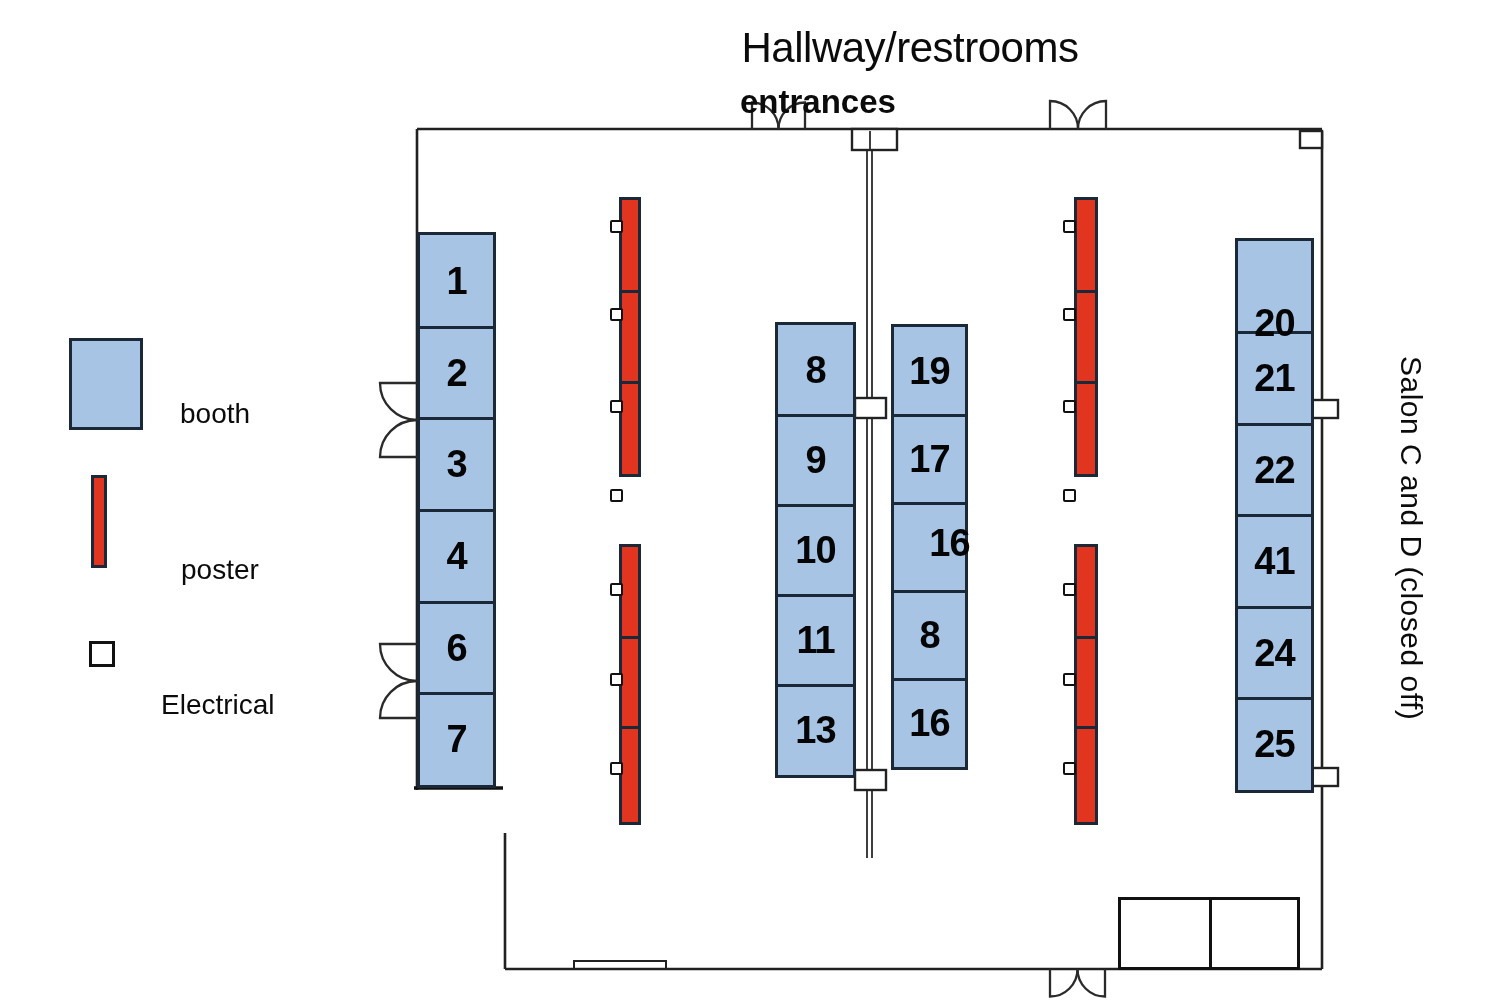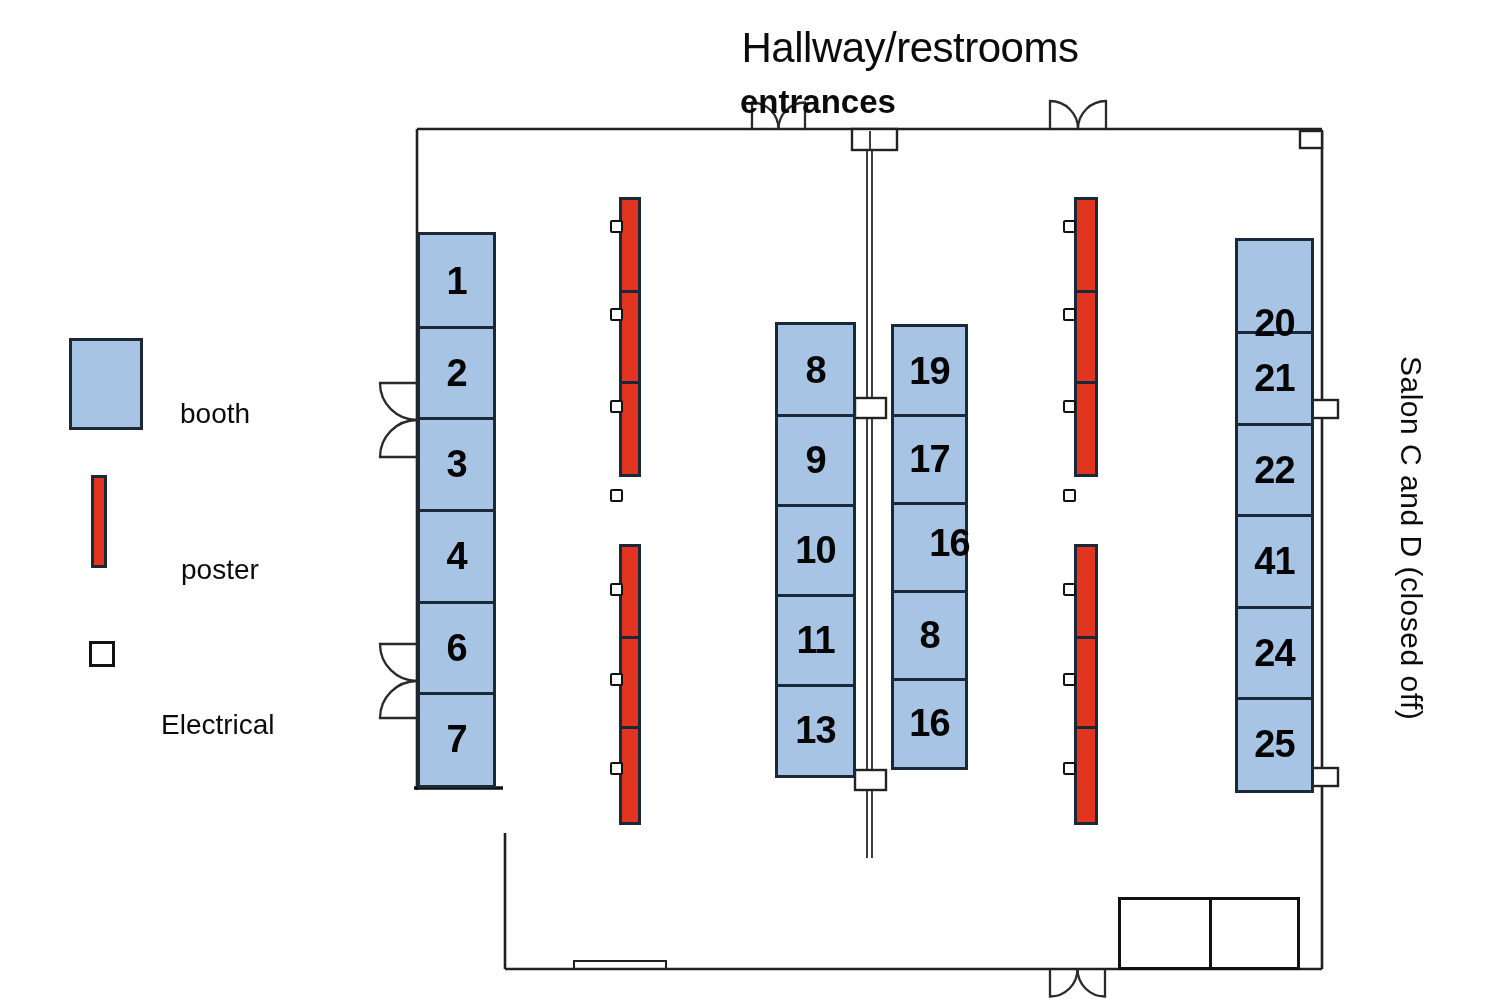--- a/index.html
+++ b/index.html
@@ -42,21 +42,21 @@
   .tables-divider { position:absolute; left:88px; top:-3px; bottom:-3px; width:3px; background:#111111; }
   .legend-swatch-booth { left:69px; top:338px; width:74px; height:92px; box-sizing:border-box;
     background:var(--booth-fill); border:3px solid var(--booth-border); }
   .legend-swatch-poster { left:91px; top:475px; width:16px; height:93px; box-sizing:border-box;
     background:var(--poster-red); border:3px solid var(--booth-border); }
   .legend-swatch-outlet { left:89px; top:641px; width:26px; height:26px; box-sizing:border-box;
     background:#ffffff; border:3px solid #111111; }
   .legend-text { font-size:28px;margin-top:32px; }
   .legend-booth-label { left:180px; top:366px; }
   .legend-poster-label { left:181px; top:522px; }
-  .legend-outlet-label { left:161px; top:670px; line-height:46px; }
+  .legend-outlet-label { left:161px; top:650px; line-height:46px; }
 </style>
 </head>
 <body>
 
 <div id="canvas">
 
   <svg id="plan-svg" width="1490" height="1008" viewBox="0 0 1490 1008">
 
     <path d="M417 129 H1322" stroke="#212121" stroke-width="2.6" fill="none"></path>
     <path d="M417 129 V790" stroke="#212121" stroke-width="2.6" fill="none"></path>

